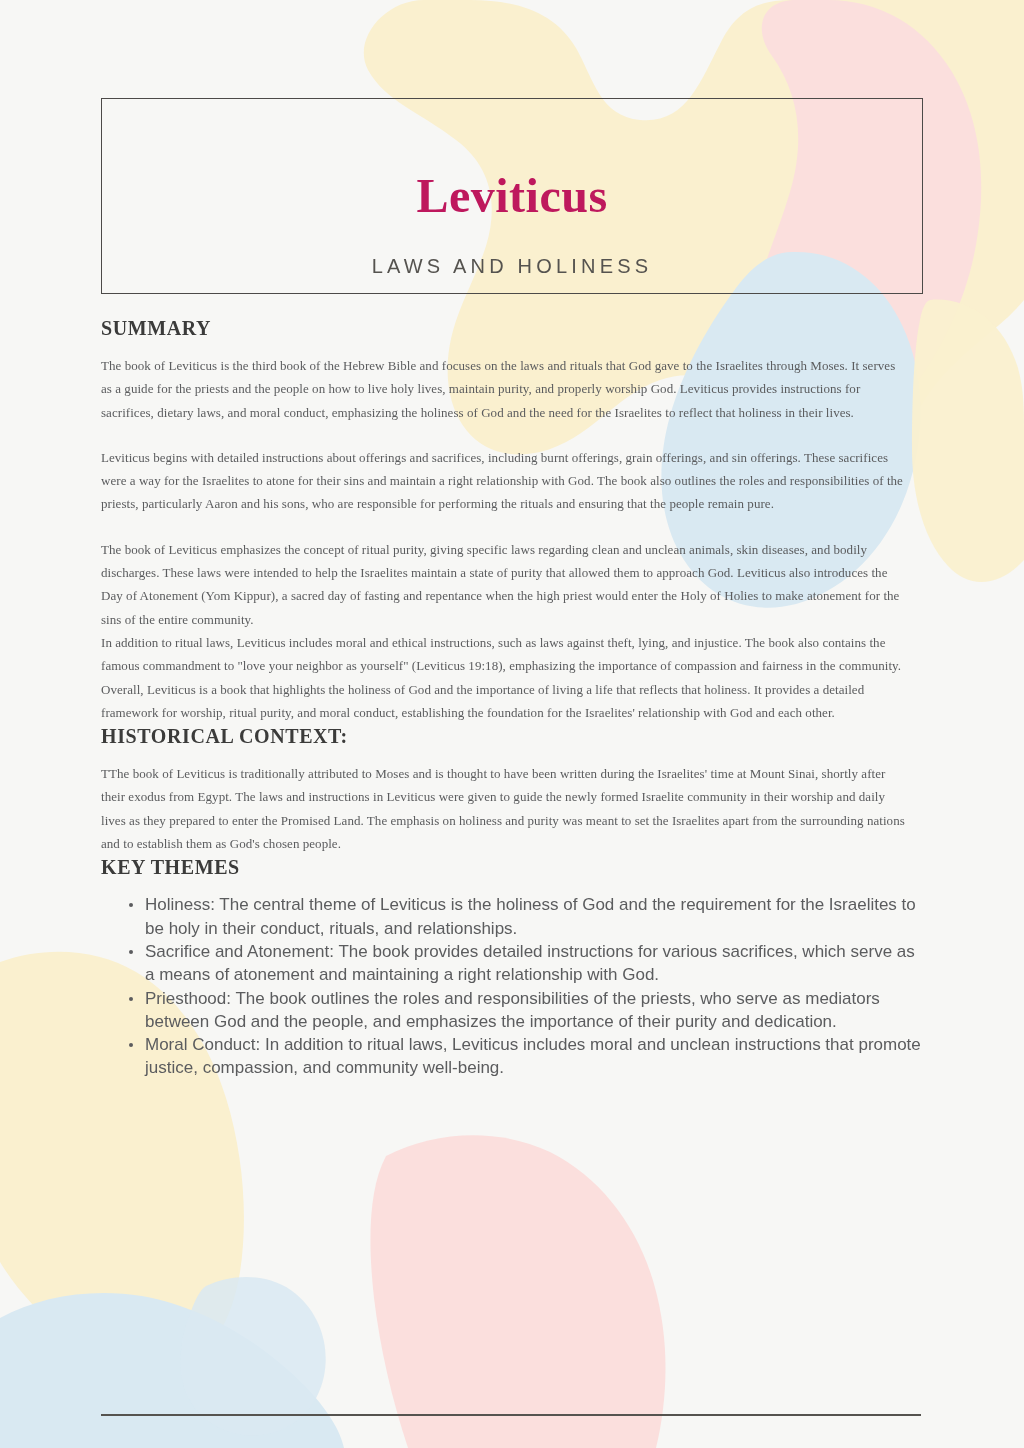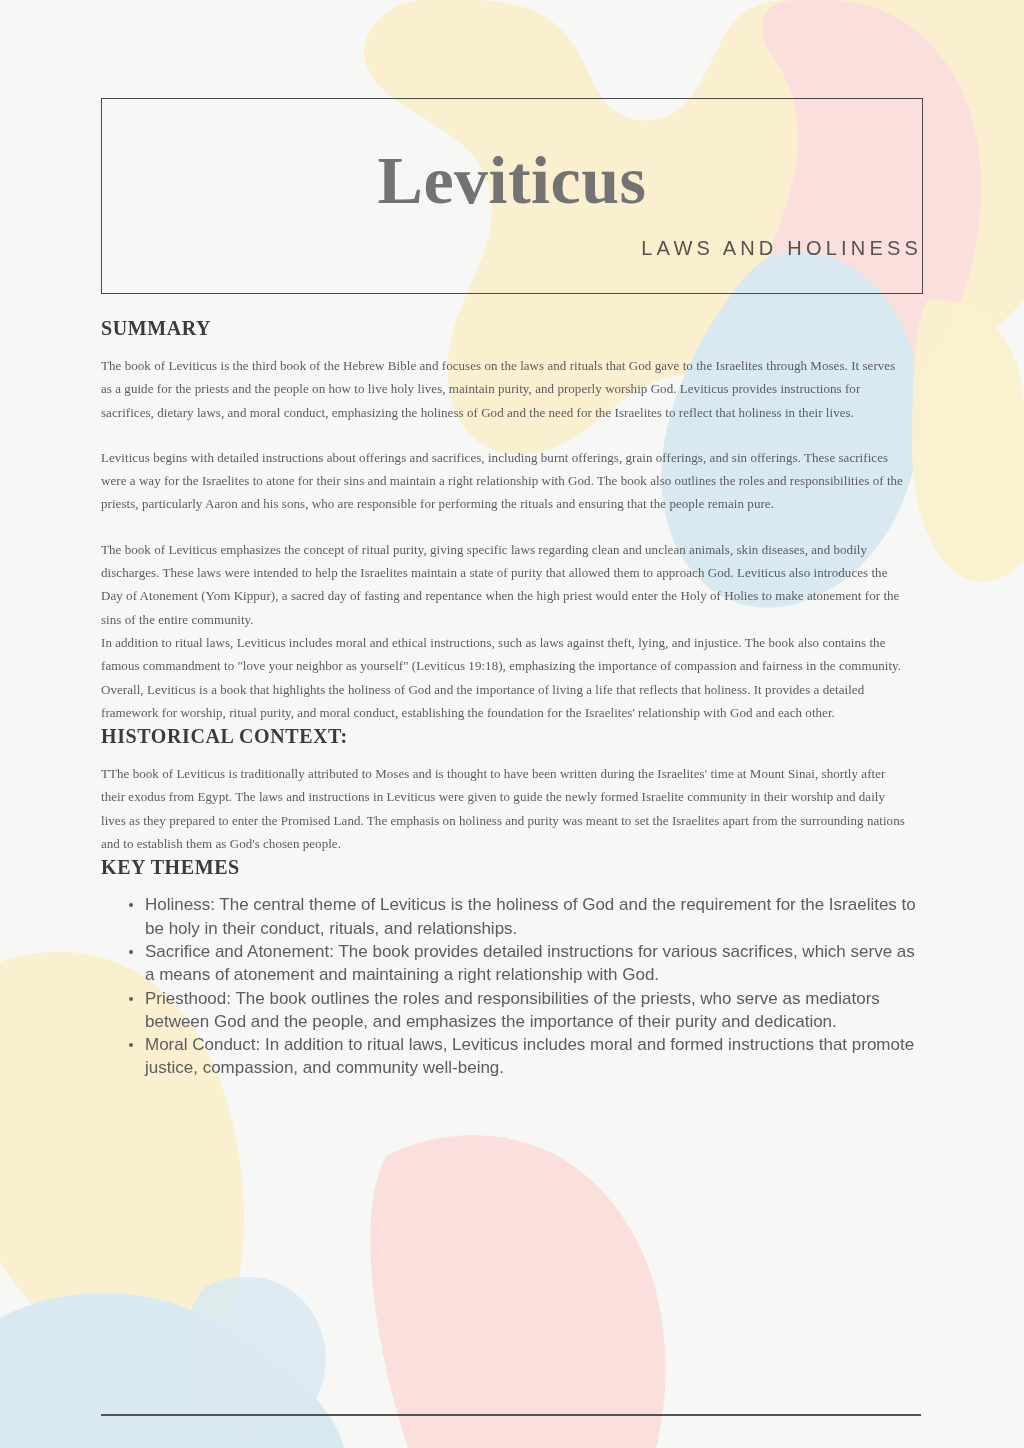--- a/index.html
+++ b/index.html
@@ -51,34 +51,33 @@
   .title-inner {
     position: absolute;
     left: 0;
     right: 0;
     top: 38px;
     text-align: center;
   }
   .doc-title {
     font-family: "Liberation Serif", serif;
     font-weight: bold;
-    font-size: 68px;
+    font-size: 48px;
     line-height: 86px;
-    color: #737373;
+    color: #be185d;
     letter-spacing: 0.5px;
-    margin: 0;
+    margin: 16px;
   }
   .doc-subtitle {
     font-family: "Liberation Sans", sans-serif;
     font-size: 20px;
     letter-spacing: 4.2px;
     color: #55534F;
     margin: 14px 0 0 0;
     font-weight: 400;
-    text-align: right;
   }
 
   .body-area {
     position: absolute;
     left: 101px;
     top: 316px;
     width: 822px;
   }
 
   h2.section-head {
@@ -250,21 +249,21 @@
       <h2 class="section-head gap-top">HISTORICAL CONTEXT:</h2>
 
       <p class="para">TThe book of Leviticus is traditionally attributed to Moses and is thought to have been written during the Israelites' time at Mount Sinai, shortly after their exodus from Egypt. The laws and instructions in Leviticus were given to guide the newly formed Israelite community in their worship and daily lives as they prepared to enter the Promised Land. The emphasis on holiness and purity was meant to set the Israelites apart from the surrounding nations and to establish them as God's chosen people.</p>
 
       <h2 class="section-head gap-top">KEY THEMES</h2>
 
       <ul class="theme-list">
         <li>Holiness: The central theme of Leviticus is the holiness of God and the requirement for the Israelites to be holy in their conduct, rituals, and relationships.</li>
         <li>Sacrifice and Atonement: The book provides detailed instructions for various sacrifices, which serve as a means of atonement and maintaining a right relationship with God.</li>
         <li>Priesthood: The book outlines the roles and responsibilities of the priests, who serve as mediators between God and the people, and emphasizes the importance of their purity and dedication.</li>
-        <li>Moral Conduct: In addition to ritual laws, Leviticus includes moral and formed instructions that promote justice, compassion, and community well-being.</li>
+        <li>Moral Conduct: In addition to ritual laws, Leviticus includes moral and unclean instructions that promote justice, compassion, and community well-being.</li>
       </ul>
 
     </div>
 
     <div class="footer-rule"></div>
 
   </div>
 </div>
 
 </body></html>

